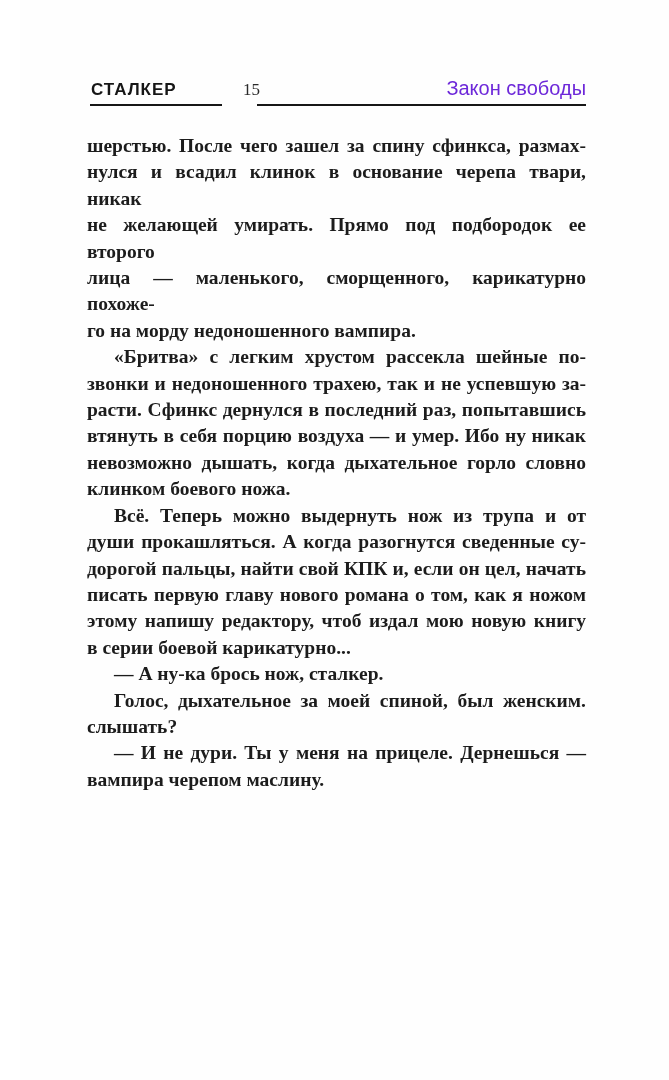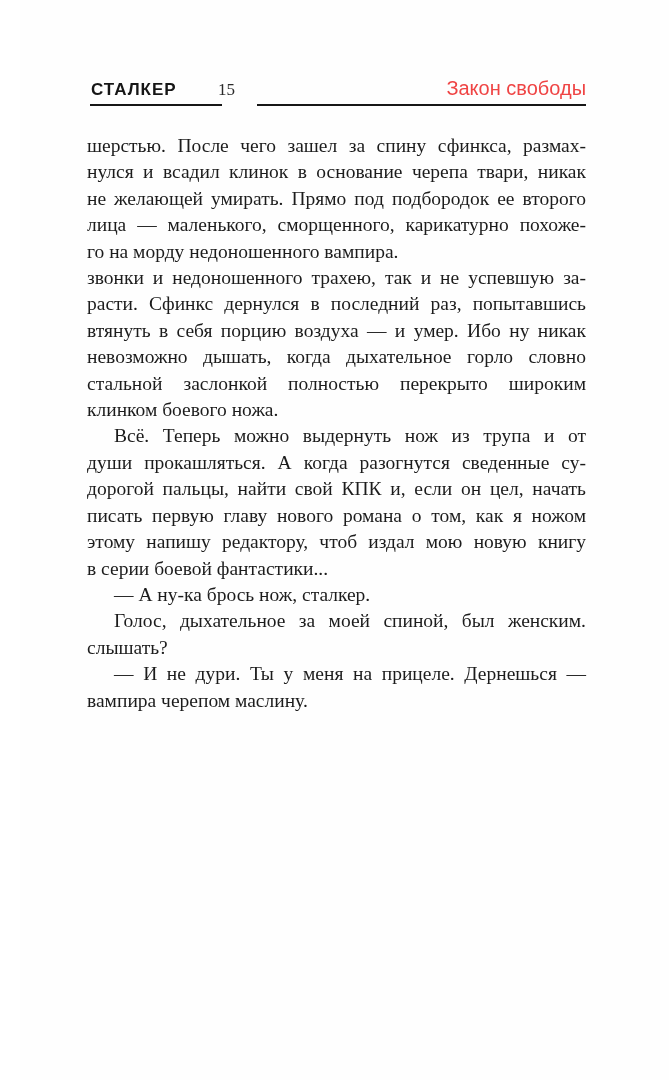--- a/index.html
+++ b/index.html
@@ -25,35 +25,35 @@
     font-weight: 700;
     font-size: 17px;
     letter-spacing: 1px;
     color: #161616;
   }
   .runhead-page {
     position: absolute;
     left: 198px;
     top: 80px;
     width: 42px;
-    text-align: left;
+    text-align: right;
     font-family: "Liberation Serif", serif;
     font-size: 17px;
     color: #2a2a2a;
   }
   .runhead-book {
     position: absolute;
     left: 330px;
     top: 77px;
     width: 236px;
     text-align: right;
     font-family: "Liberation Sans", sans-serif;
     font-weight: 400;
     font-size: 20px;
-    color: #ef4444;
+    color: #6d28d9;
   }
   .rule {
     position: absolute;
     top: 104px;
     height: 2px;
     background: #171717;
   }
   .rule-left {
     left: 70px;
     width: 132px;
@@ -61,20 +61,21 @@
   .rule-right {
     left: 237px;
     width: 329px;
   }
   
   .body-text {
     position: absolute;
     left: 67px;
     top: 133px;
     width: 499px;
+    font-weight: bold;
   }
   .para {
     margin: 0;
     padding: 0;
   }
   .line {
     font-size: 19.5px;
     line-height: 26.4px;
     text-align: justify;
     text-align-last: justify;
@@ -105,34 +106,34 @@
 
   <div class="body-text">
       <div class="para">
         <div class="line">шерстью. После чего зашел за спину сфинкса, размах-</div>
         <div class="line">нулся и всадил клинок в основание черепа твари, никак</div>
         <div class="line">не желающей умирать. Прямо под подбородок ее второго</div>
         <div class="line">лица — маленького, сморщенного, карикатурно похоже-</div>
         <div class="line last">го на морду недоношенного вампира.</div>
       </div>
       <div class="para">
+        <div class="line indent">«Бритва» с легким хрустом рассекла шейные по-</div>
         <div class="line">звонки и недоношенного трахею, так и не успевшую за-</div>
         <div class="line">расти. Сфинкс дернулся в последний раз, попытавшись</div>
         <div class="line">втянуть в себя порцию воздуха — и умер. Ибо ну никак</div>
         <div class="line">невозможно дышать, когда дыхательное горло словно</div>
-        <div class="line">стальной заслонкой полностью перекрыто широким</div>
         <div class="line last">клинком боевого ножа.</div>
       </div>
       <div class="para">
         <div class="line indent">Всё. Теперь можно выдернуть нож из трупа и от</div>
         <div class="line">души прокашляться. А когда разогнутся сведенные су-</div>
         <div class="line">дорогой пальцы, найти свой КПК и, если он цел, начать</div>
         <div class="line">писать первую главу нового романа о том, как я ножом</div>
         <div class="line">этому напишу редактору, чтоб издал мою новую книгу</div>
-        <div class="line last">в серии боевой фантастики...</div>
+        <div class="line last">в серии боевой карикатурно...</div>
       </div>
       <div class="para">
         <div class="line last indent">— А ну-ка брось нож, сталкер.</div>
       </div>
       <div class="para">
         <div class="line indent">Голос, дыхательное за моей спиной, был женским.</div>
         <div class="line last">слышать?</div>
       </div>
       <div class="para">
         <div class="line indent">— И не дури. Ты у меня на прицеле. Дернешься —</div>

